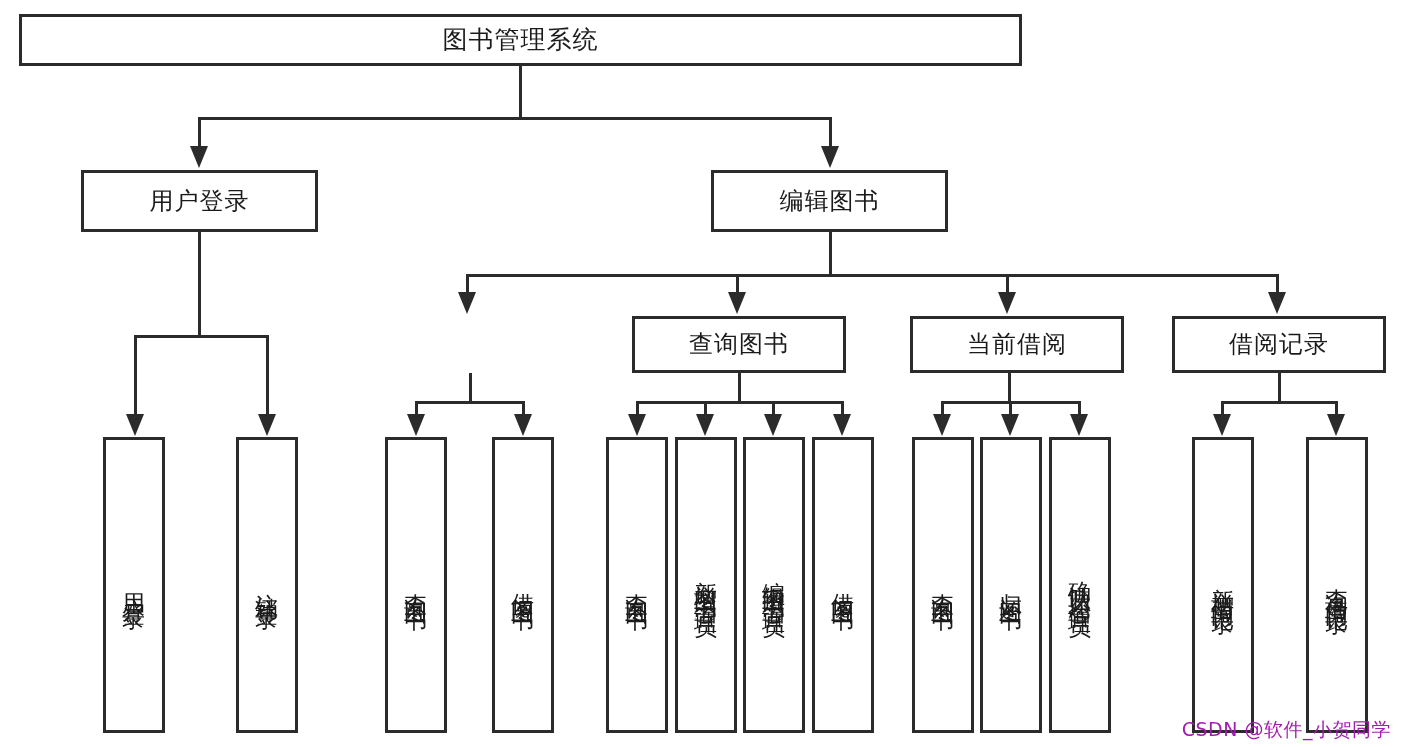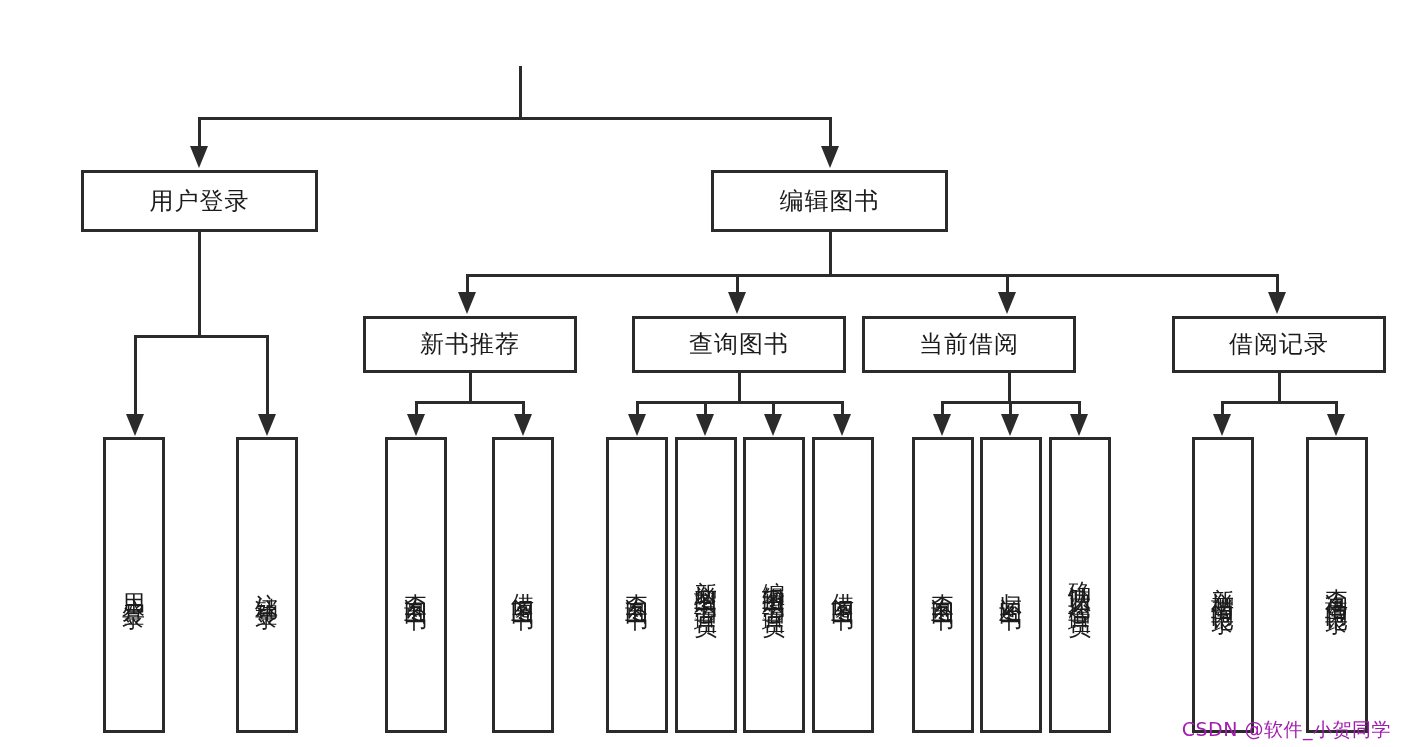--- a/index.html
+++ b/index.html
@@ -81,20 +81,23 @@
     white-space: nowrap;
     letter-spacing: 0.5px;
     pointer-events: none;
   }
 </style>
 </head>
 <body>
 
 <div id="canvas">
 
+  <div class="node horiz root" style="left:19px; top:14px; width:1003px; height:52px;">
+    <span>图书管理系统</span>
+  </div>
 
   <div class="vline" style="left:519px; top:66px; width:3px; height:51px;"></div>
 
   <div class="hline" style="left:198px; top:117px; width:634px; height:3px;"></div>
 
   <div class="vline" style="left:198px; top:117px; width:3px; height:31px;"></div>
   <div class="arrow" style="left:190px; top:146px;"></div>
   <div class="vline" style="left:829px; top:117px; width:3px; height:31px;"></div>
   <div class="arrow" style="left:821px; top:146px;"></div>
 
@@ -117,27 +120,24 @@
   <div class="hline" style="left:466px; top:274px; width:813px; height:3px;"></div>
   <div class="vline" style="left:466px; top:274px; width:3px; height:20px;"></div>
   <div class="arrow" style="left:458px; top:292px;"></div>
   <div class="vline" style="left:736px; top:274px; width:3px; height:20px;"></div>
   <div class="arrow" style="left:728px; top:292px;"></div>
   <div class="vline" style="left:1006px; top:274px; width:3px; height:20px;"></div>
   <div class="arrow" style="left:998px; top:292px;"></div>
   <div class="vline" style="left:1276px; top:274px; width:3px; height:20px;"></div>
   <div class="arrow" style="left:1268px; top:292px;"></div>
 
-  <div class="node horiz" style="left:363px; top:316px; width:214px; height:57px;">
-    <span>新书推荐</span>
-  </div>
   <div class="node horiz" style="left:632px; top:316px; width:214px; height:57px;">
     <span>查询图书</span>
   </div>
-  <div class="node horiz" style="left:862px; top:316px; width:214px; height:57px;">
+  <div class="node horiz" style="left:910px; top:316px; width:214px; height:57px;">
     <span>当前借阅</span>
   </div>
   <div class="node horiz" style="left:1172px; top:316px; width:214px; height:57px;">
     <span>借阅记录</span>
   </div>
 
   <div class="vline" style="left:469px; top:373px; width:3px; height:28px;"></div>
   <div class="hline" style="left:415px; top:401px; width:110px; height:3px;"></div>
   <div class="vline" style="left:415px; top:401px; width:3px; height:15px;"></div>
   <div class="arrow" style="left:407px; top:414px;"></div>

